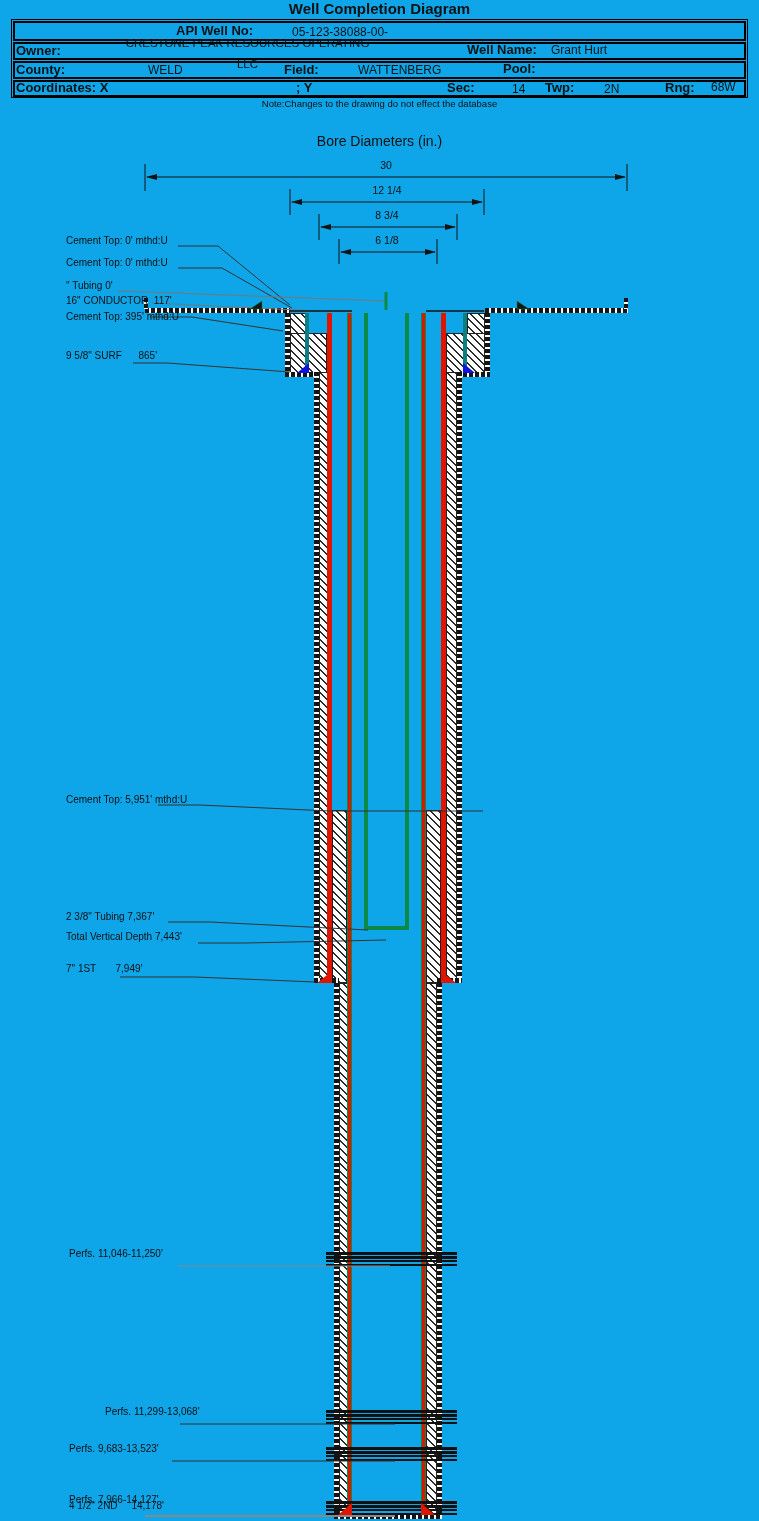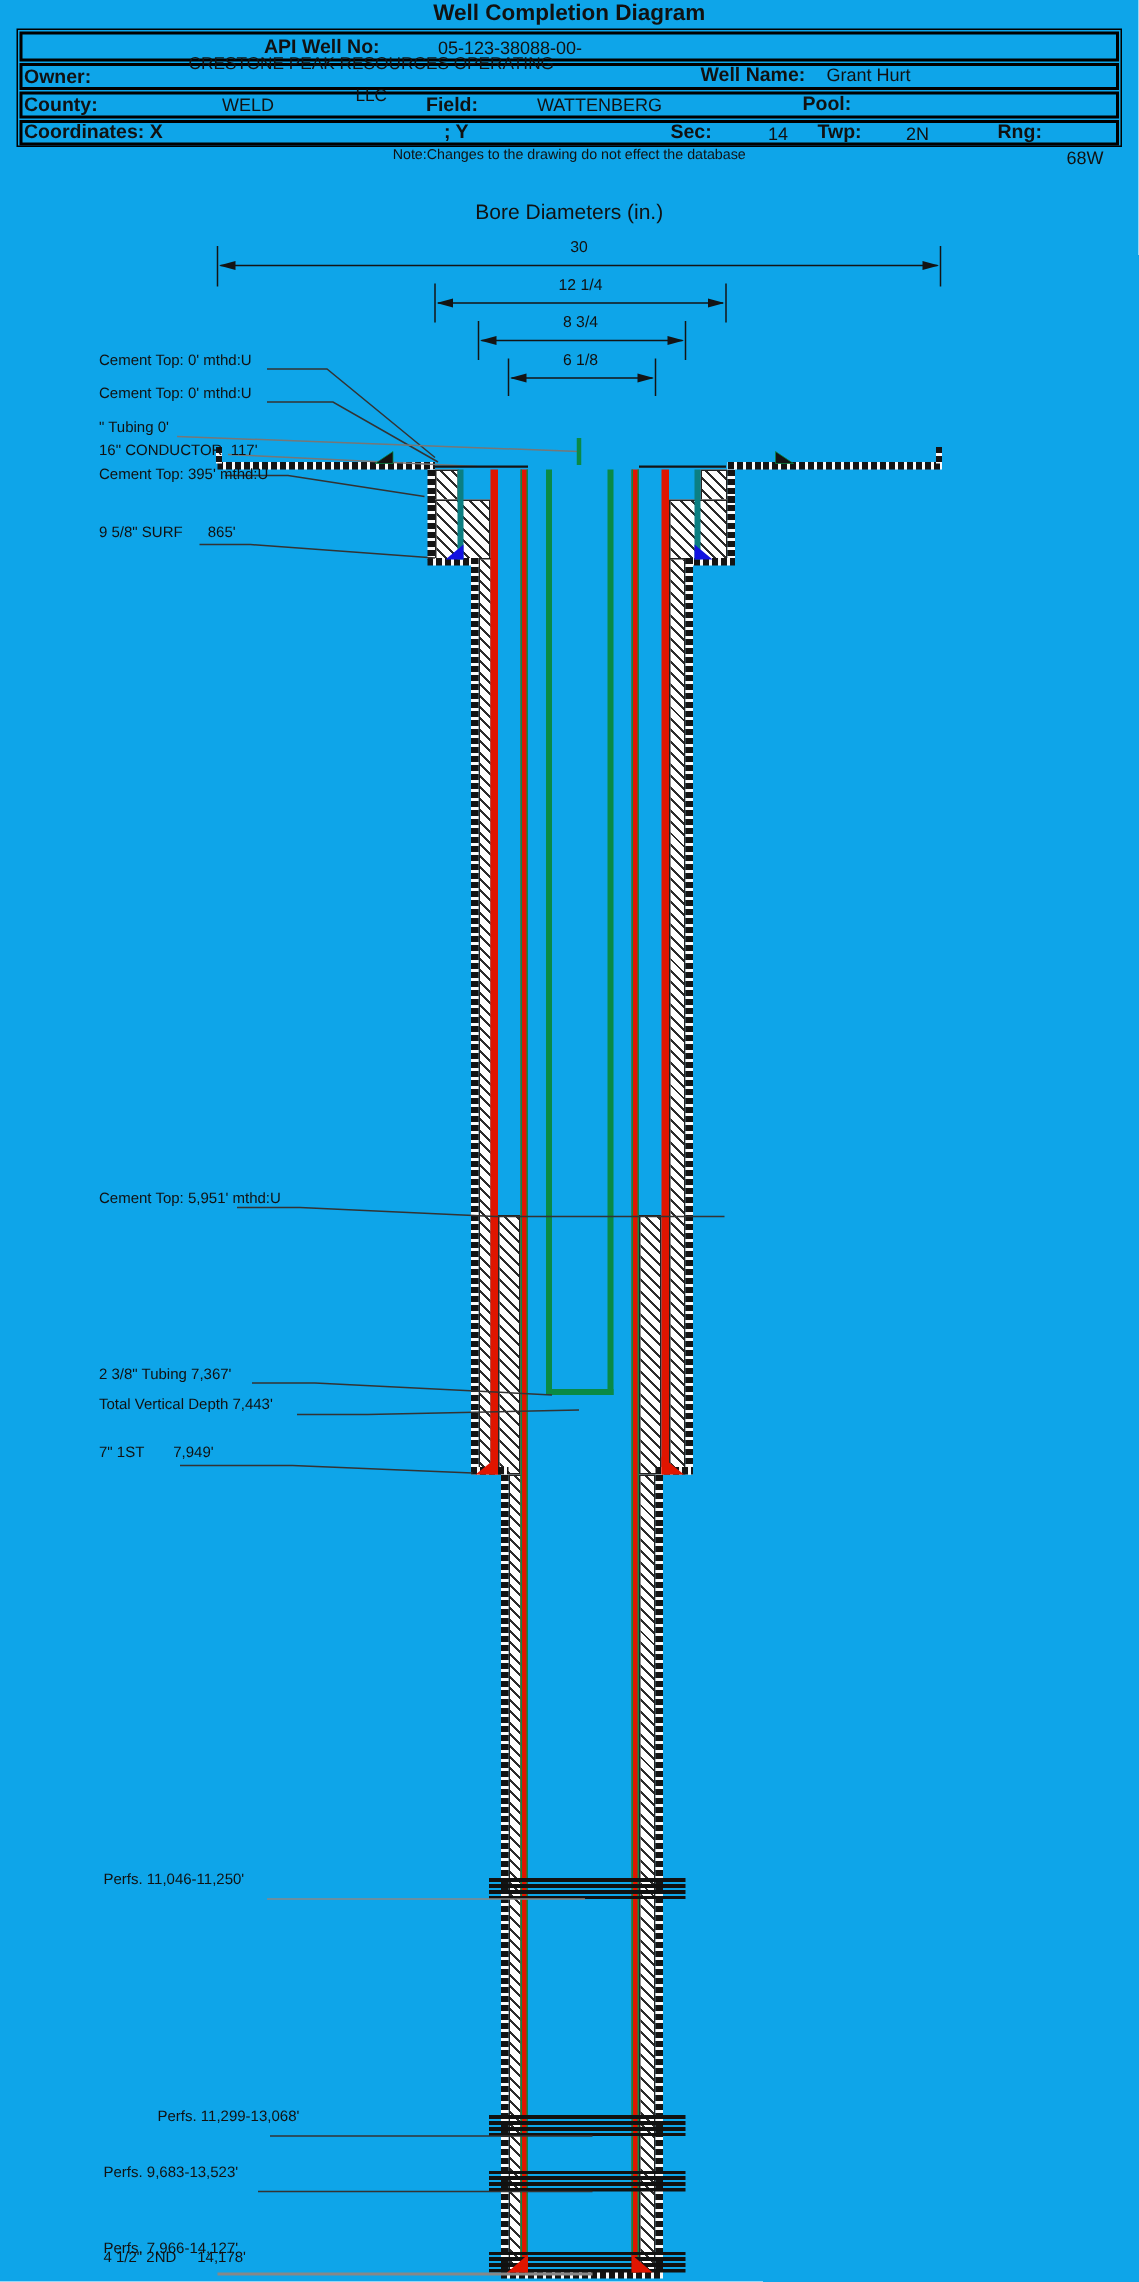--- a/index.html
+++ b/index.html
@@ -43,31 +43,31 @@
     <span style="display:block;">CRESTONE PEAK RESOURCES OPERATING</span>
     <span style="display:block;">LLC</span>
   </div>
   <div class="lbl b" style="left:438px;top:43px;font-size:13px;margin-left:29px;">Well Name:</div>
   <div class="lbl" style="left:551px;top:44px;font-size:12px;">Grant Hurt</div>
 
   <div class="lbl b" style="left:16px;top:63px;font-size:13px;">County:</div>
   <div class="lbl" style="left:148px;top:64px;font-size:12px;">WELD</div>
   <div class="lbl b" style="left:284px;top:63px;font-size:13px;">Field:</div>
   <div class="lbl" style="left:358px;top:64px;font-size:12px;">WATTENBERG</div>
-  <div class="lbl b" style="left:524px;top:62px;font-size:13px;padding-left:11px;">Pool:</div>
+  <div class="lbl b" style="left:492px;top:62px;font-size:13px;padding-left:11px;">Pool:</div>
   <div class="lbl" style="left:552px;top:63px;font-size:12px;"></div>
 
   <div class="lbl b" style="left:16px;top:81px;font-size:13px;">Coordinates: X</div>
   <div class="lbl b" style="left:296px;top:81px;font-size:13px;">; Y</div>
   <div class="lbl b" style="left:447px;top:81px;font-size:13px;">Sec:</div>
   <div class="lbl" style="left:512px;top:83px;font-size:12px;">14</div>
   <div class="lbl b" style="left:545px;top:81px;font-size:13px;">Twp:</div>
   <div class="lbl" style="left:604px;top:83px;font-size:12px;">2N</div>
   <div class="lbl b" style="left:665px;top:81px;font-size:13px;">Rng:</div>
-  <div class="lbl" style="left:711px;top:99px;font-size:12px;">68W</div>
+  <div class="lbl" style="left:711px;top:81px;font-size:12px;">68W</div>
 
   <div class="lbl" style="left:0;top:133px;width:759px;text-align:center;font-size:14px;">Bore Diameters (in.)</div>
 
   <div class="lbl" style="left:0;top:99px;width:759px;text-align:center;font-size:9.5px;">Note:Changes to the drawing do not effect the database</div>
   <div class="lbl ctr" style="left:386px;top:159px;font-size:10.5px;">30</div>
   <div class="lbl ctr" style="left:387px;top:184px;font-size:10.5px;">12 1/4</div>
   <div class="lbl ctr" style="left:387px;top:209px;font-size:10.5px;">8 3/4</div>
   <div class="lbl ctr" style="left:387px;top:234px;font-size:10.5px;">6 1/8</div>
 
   <div class="hatch" style="left:290px;top:313px;width:16px;height:21px;"></div>

